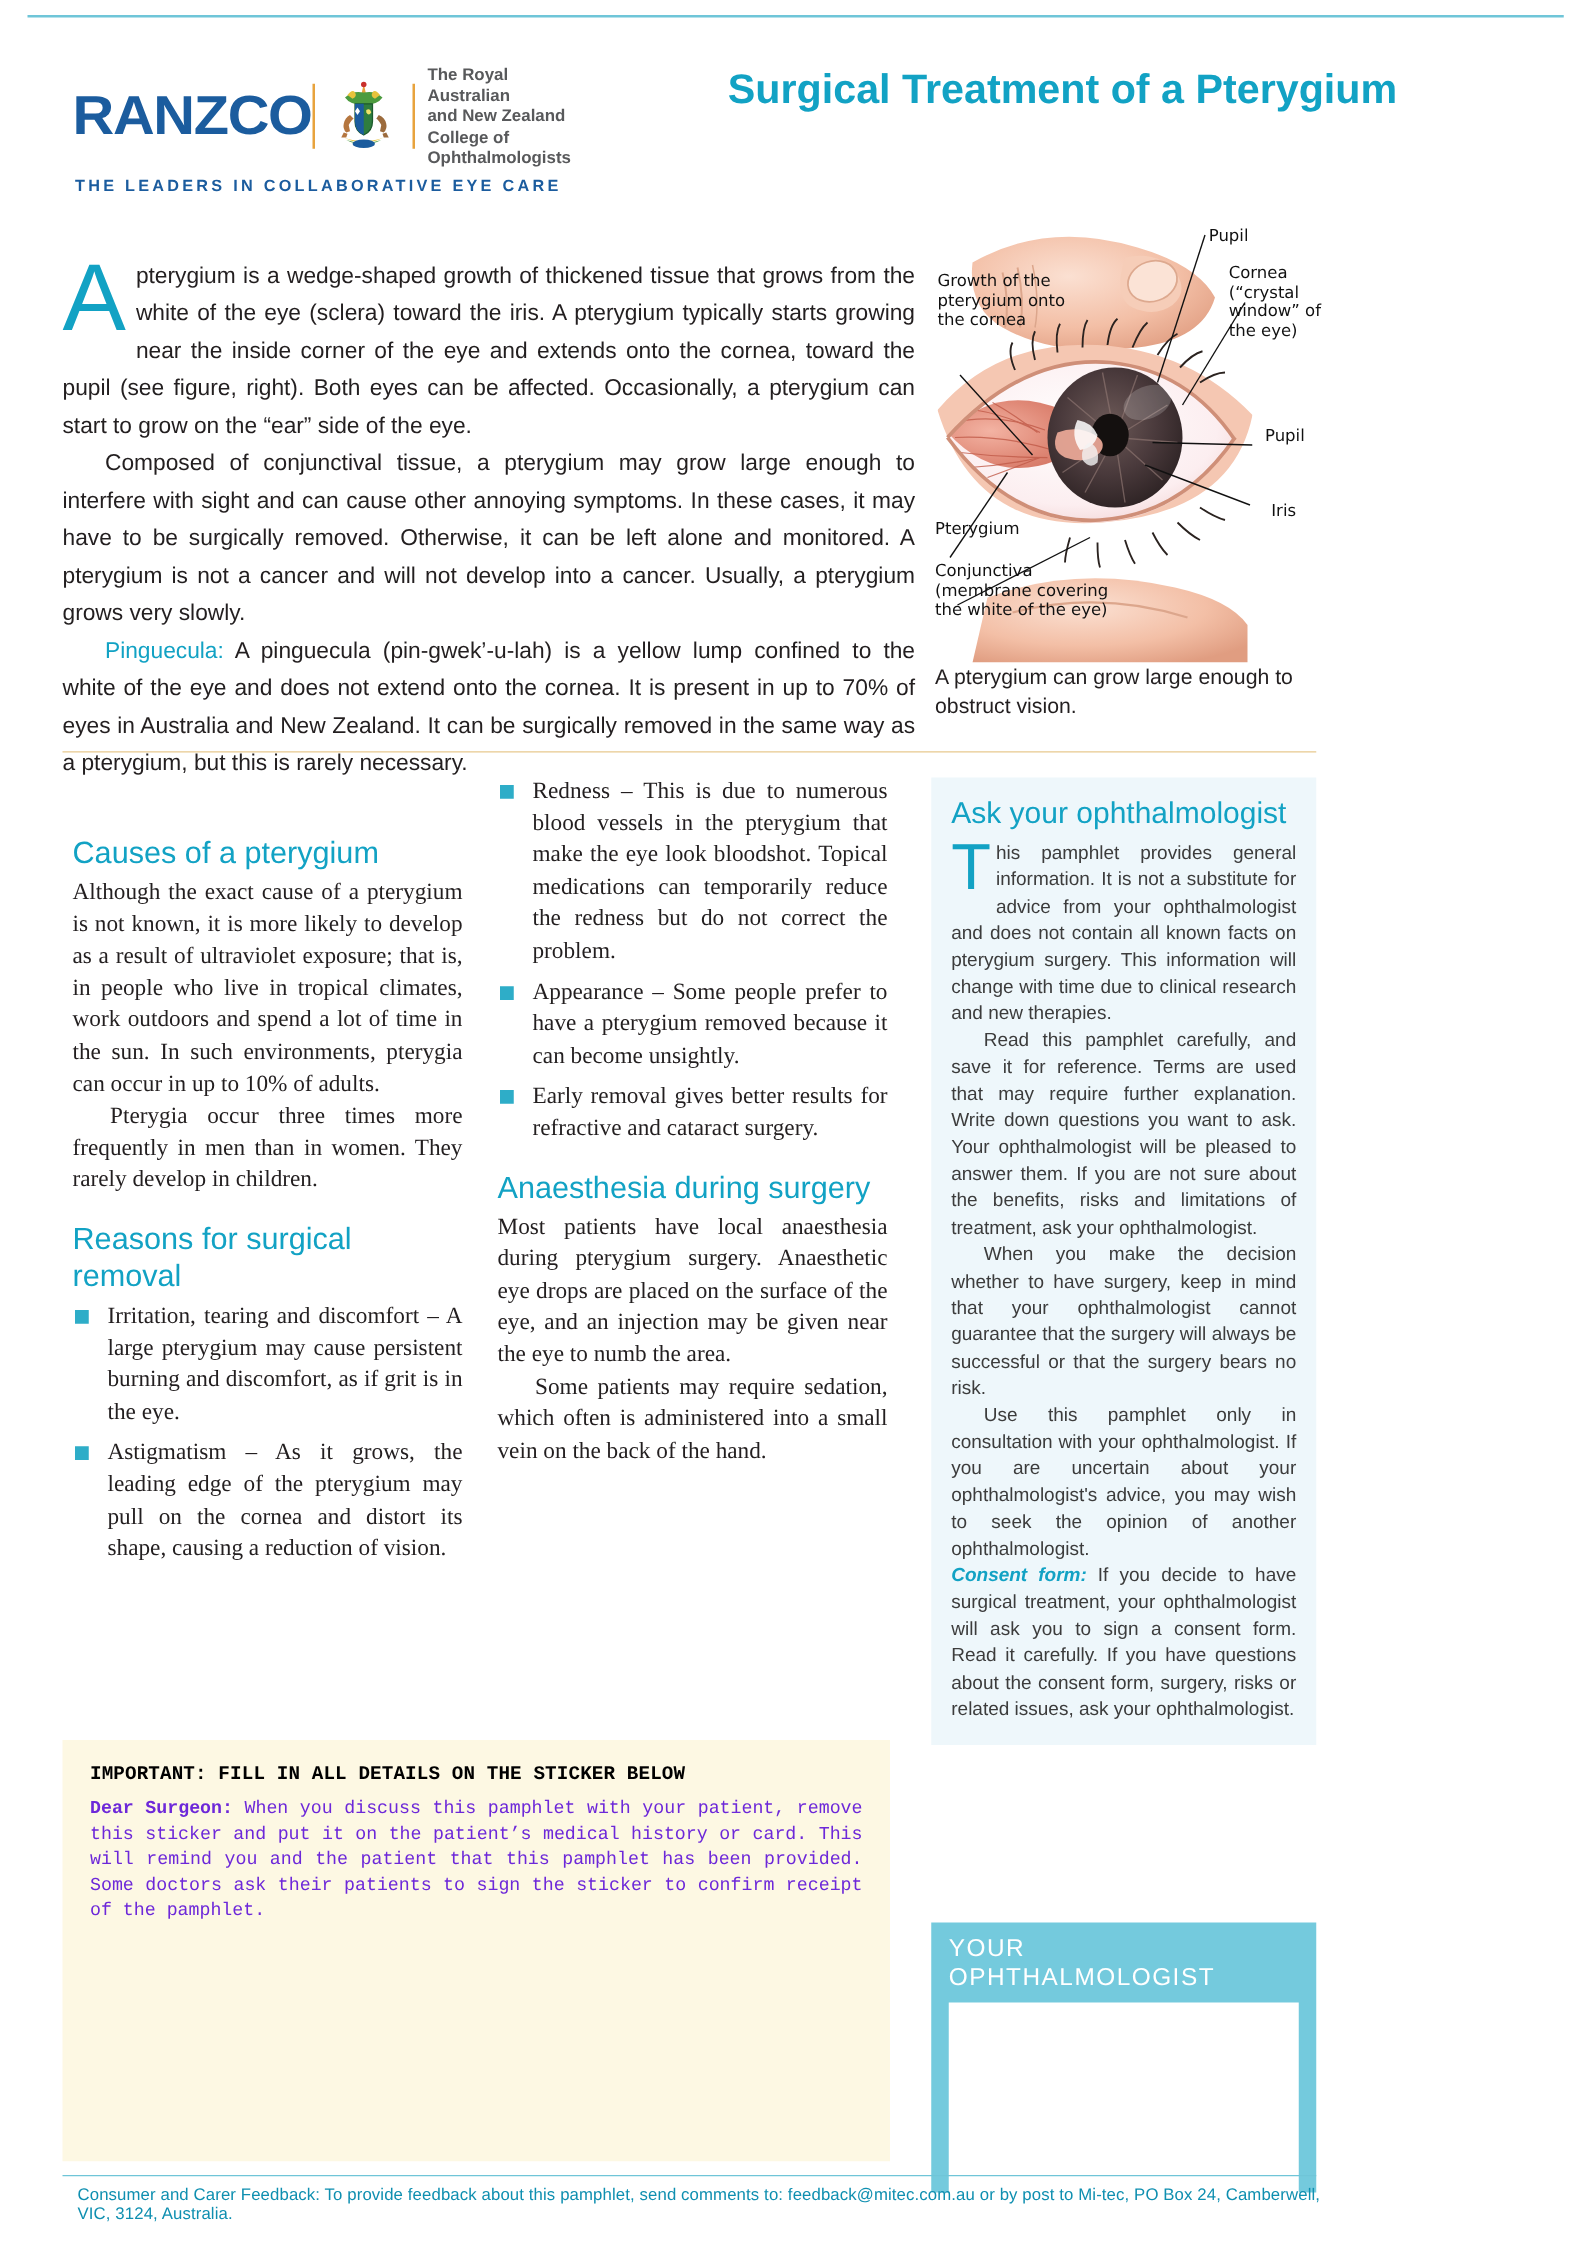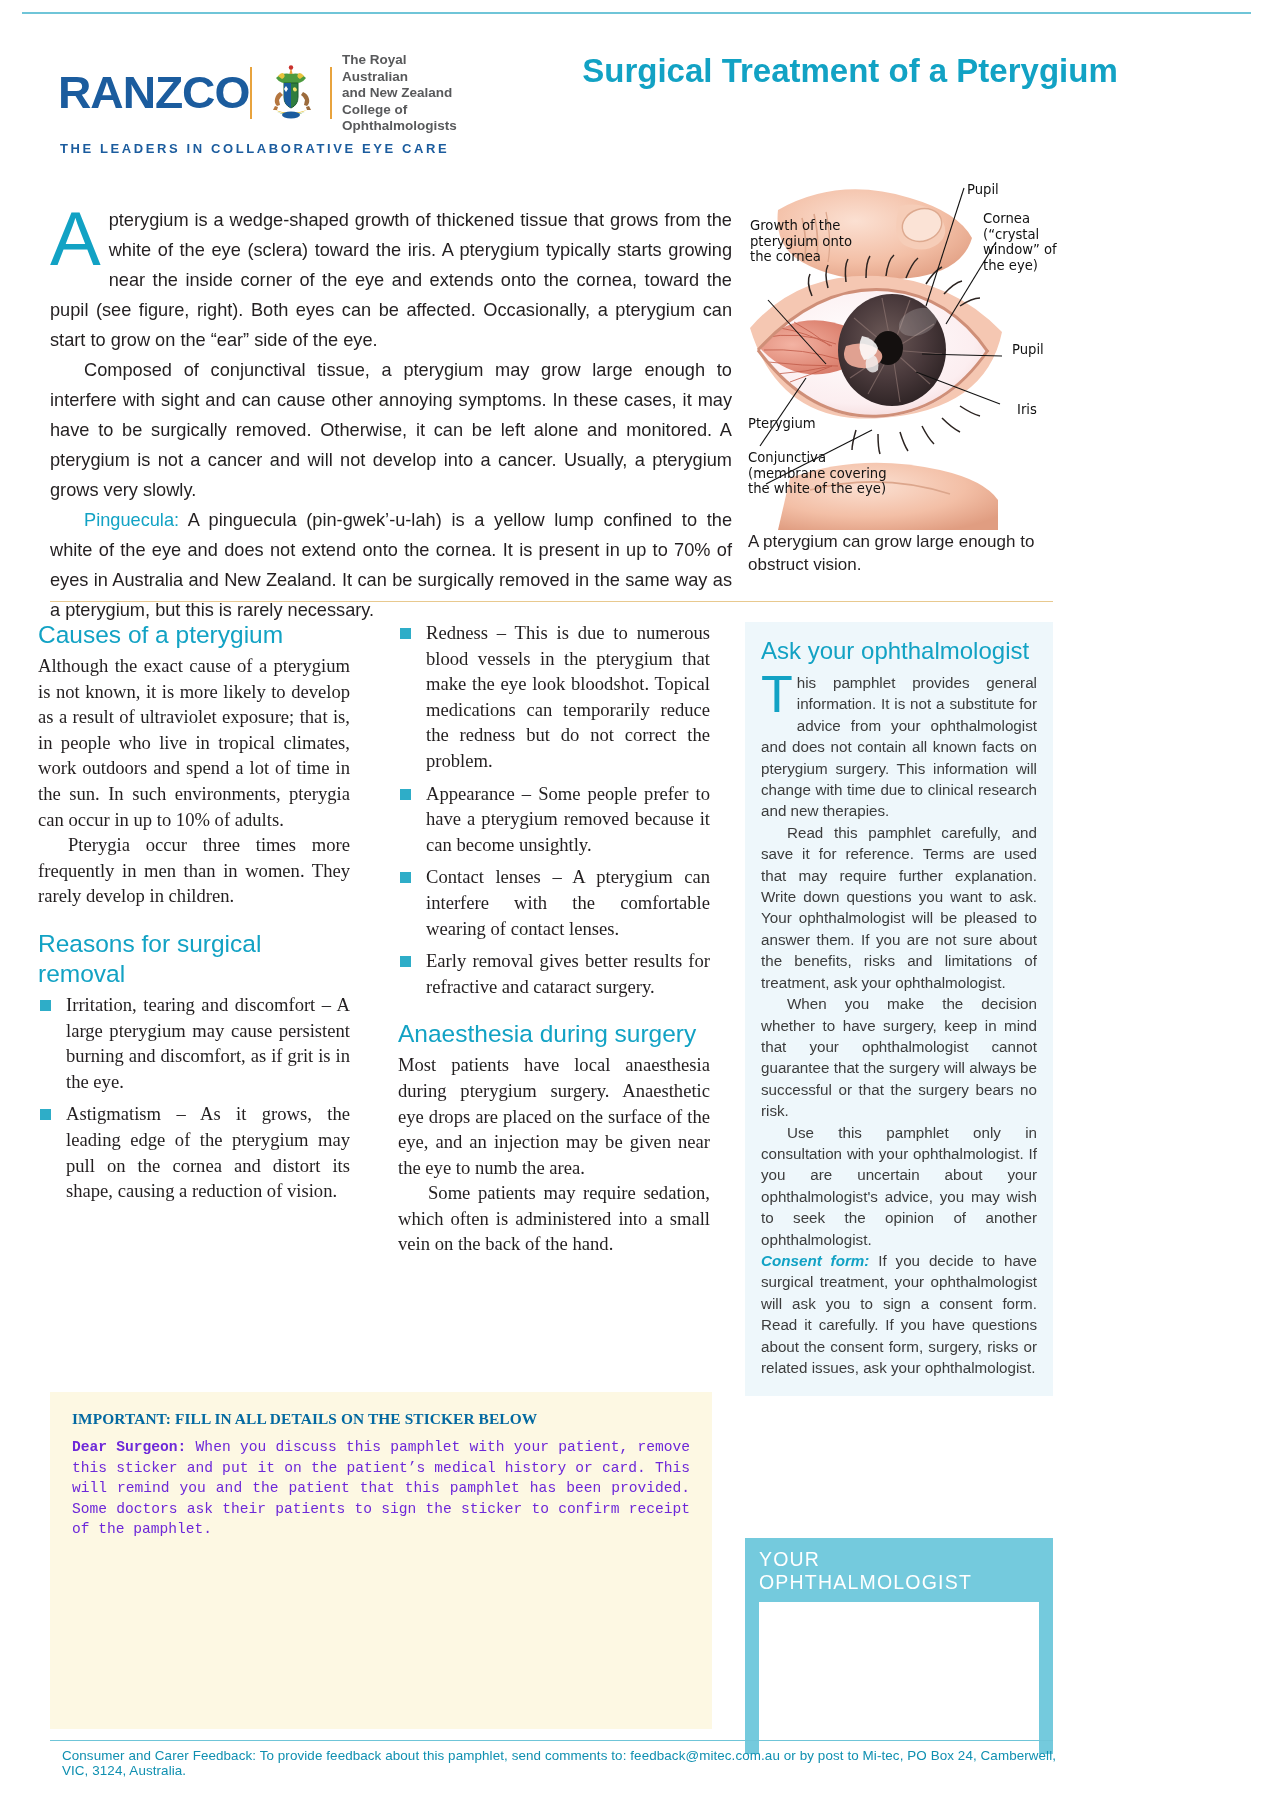--- a/index.html
+++ b/index.html
@@ -76,21 +76,21 @@
     position:absolute;
     font-family:"DejaVu Sans", sans-serif;
     font-size:13.2px;line-height:15.5px;color:#111;white-space:pre-line;
   }
 
   
   .mid-rule{position:absolute;left:50px;top:601px;width:1003px;height:1px;background:#e8c98f;}
 
   
   .col{position:absolute;top:620px;}
-  .col-1{left:38px;width:312px;}
+  .col-1{left:58px;width:312px;margin-top:48px;}
   .col-2{left:398px;width:312px;}
   .serif{
     font-family:"Liberation Serif", serif;
     font-size:18.6px;line-height:25.6px;text-align:justify;color:#231f20;
   }
   .serif p{margin:0;}
   .serif p.ind{text-indent:30px;}
   h2.sec{
     font-family:"Liberation Sans", sans-serif;
     font-weight:normal;font-size:24.5px;color:#12a2c4;
@@ -129,22 +129,22 @@
   }
   .panel .bold-kw{font-weight:bold;color:#12a2c4;font-style:italic;}
 
   
   .sticker{
     position:absolute;left:50px;top:1392px;width:662px;height:337px;
     background:#fdf8e3;box-sizing:border-box;padding:18px 22px;
   }
   .sticker h3{
     margin:0 0 9px 0;
-    font-family:Liberation Serif, serif;
-    font-weight:bold;font-size:15.4px;color:#0369a1;letter-spacing:.1px;
+    font-family:Liberation Mono, monospace;
+    font-weight:bold;font-size:15.4px;color:#000000;letter-spacing:.1px;
   }
   .sticker p{
     margin:0;
     font-family:Liberation Mono, monospace;
     font-size:14.6px;line-height:20.5px;color:#6d28d9;text-align:justify;
   }
   .sticker p b{font-weight:bold;}
 
   
   .ophbox{
@@ -362,21 +362,20 @@
     <ul class="bl">
       <li><span class="sq"></span><span>Irritation, tearing and discomfort – A large pterygium may cause persistent burning and discomfort, as if grit is in the eye.</span></li>
       <li><span class="sq"></span><span>Astigmatism – As it grows, the leading edge of the pterygium may pull on the cornea and distort its shape, causing a reduction of vision.</span></li>
     </ul>
   </div>
 
   <div class="col col-2">
     <ul class="bl">
       <li><span class="sq"></span><span>Redness – This is due to numerous blood vessels in the pterygium that make the eye look bloodshot. Topical medications can temporarily reduce the redness but do not correct the problem.</span></li>
       <li><span class="sq"></span><span>Appearance – Some people prefer to have a pterygium removed because it can become unsightly.</span></li>
-      <li><span class="sq"></span><span>Contact lenses – A pterygium can interfere with the comfortable wearing of contact lenses.</span></li>
       <li><span class="sq"></span><span>Early removal gives better results for refractive and cataract surgery.</span></li>
     </ul>
     <h2 class="sec sp">Anaesthesia during surgery</h2>
     <div class="serif">
       <p>Most patients have local anaesthesia during pterygium surgery. Anaesthetic eye drops are placed on the surface of the eye, and an injection may be given near the eye to numb the area.</p>
       <p class="ind">Some patients may require sedation, which often is administered into a small vein on the back of the hand.</p>
     </div>
   </div>
 
   <div class="panel">

